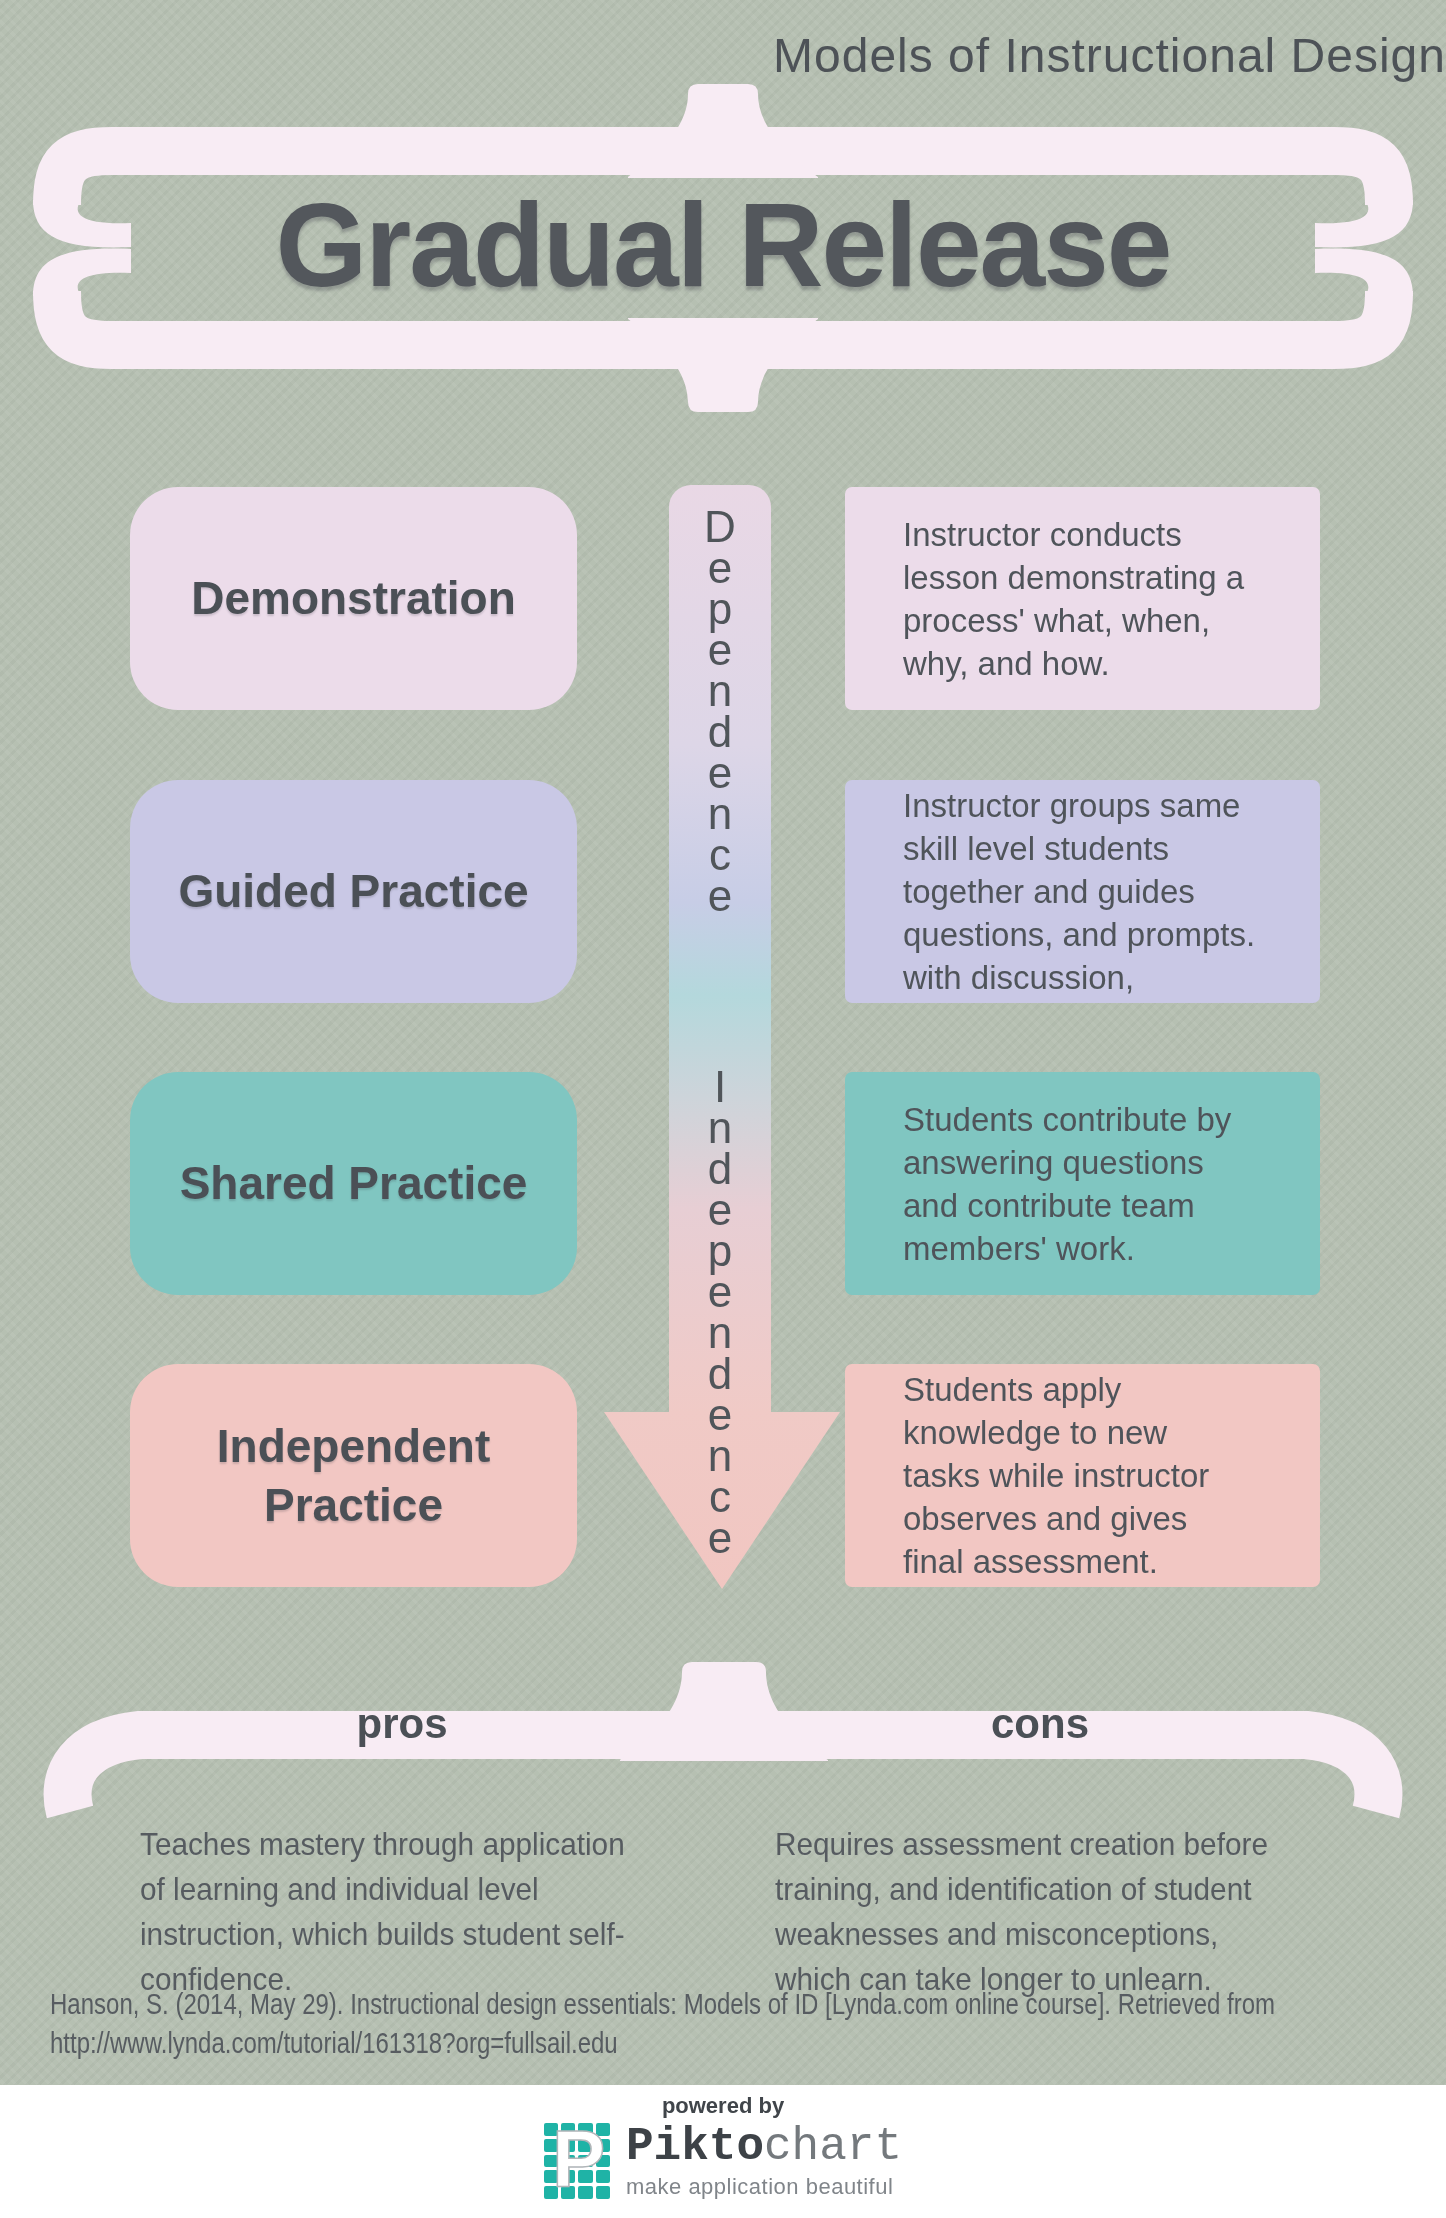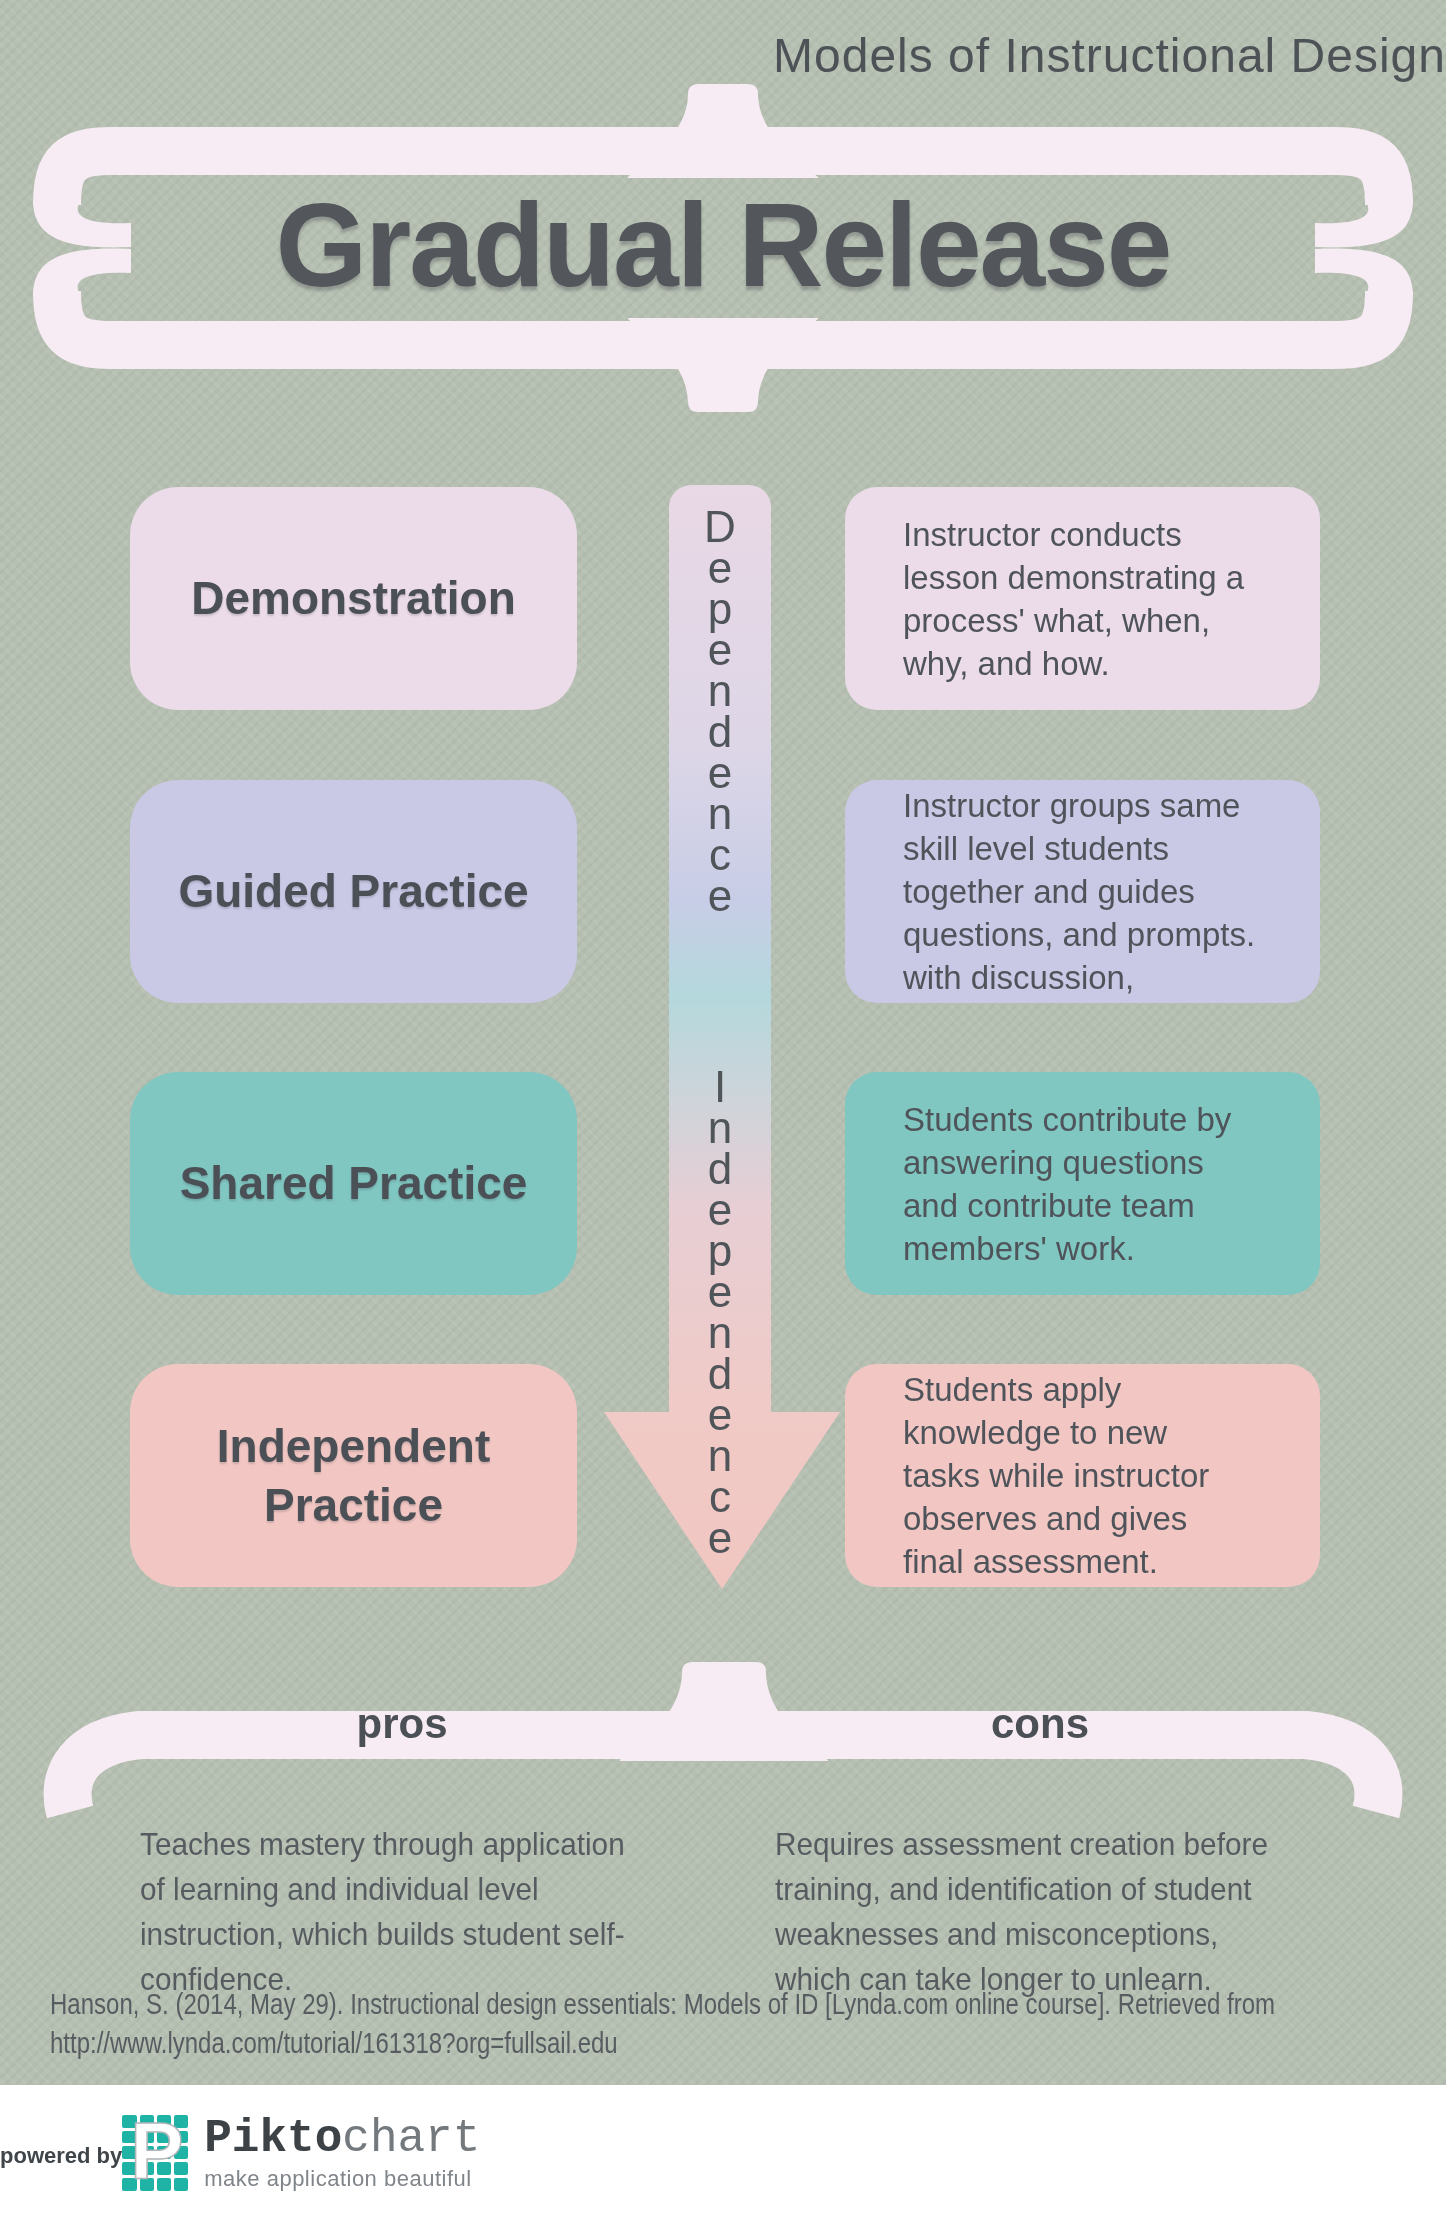--- a/index.html
+++ b/index.html
@@ -49,21 +49,21 @@
     position:absolute; left:130px; width:447px; height:223px;
     border-radius:48px; display:flex; align-items:center; justify-content:center;
     padding:4px 48px; box-sizing:border-box; text-align:center;
   }
   .stage-name{
     font-size:46px; font-weight:700; color:#4b5056; line-height:1.28;
     text-shadow:0 2px 2px rgba(40,40,50,.18);
   }
   .desc-box{
     position:absolute; left:845px; width:475px; height:223px;
-    border-radius:32px; display:flex; align-items:center;
+    border-radius:7px; display:flex; align-items:center;
     padding:0 40px 0 58px; box-sizing:border-box;
   }
   .desc-lines{font-size:33px; line-height:43px; color:#4f545a;}
   .r0{top:487px;} .r1{top:780px;} .r2{top:1072px;} .r3{top:1364px;}
   .c0{background:var(--stage1,#ecdcea);} .c1{background:var(--stage2,#c9c8e5);}
   .c2{background:var(--stage3,#80c6c1);} .c3{background:var(--stage4,#f2c7c3);}
   
   .pc-label{
     position:absolute; top:1700px; width:200px; text-align:center;
     font-size:42px; font-weight:700; color:#4b5056;
@@ -76,21 +76,21 @@
   }
   .pc-text.pros-text{left:140px;} .pc-text.cons-text{left:775px;}
   .citation{
     position:absolute; left:50px; top:1984px; font-size:30px; line-height:39px;
     color:#575c61; transform:scaleX(.80); transform-origin:left top; white-space:nowrap;
   }
   
   .footer{
     position:absolute; left:0; top:2085px; width:1446px; height:133px;
     background:var(--footer_bg,#ffffff);
-    display:flex; flex-direction:row; align-items:center;
+    display:flex; flex-direction:column; align-items:center;
   }
   .powered-by{margin-top:8px; font-size:22px; font-weight:700; color:#40454a;}
   .logo-row{margin-top:4px; display:flex; align-items:flex-start; gap:16px;}
   .logo-icon{position:relative; width:66px; height:76px;}
   .logo-grid{
     width:100%; height:100%; display:grid; gap:3px;
     grid-template-columns:repeat(4,1fr); grid-template-rows:repeat(5,1fr);
   }
   .logo-tile{background:var(--brand_teal,#1fb3a6); border-radius:2px;}
   .logo-p{

